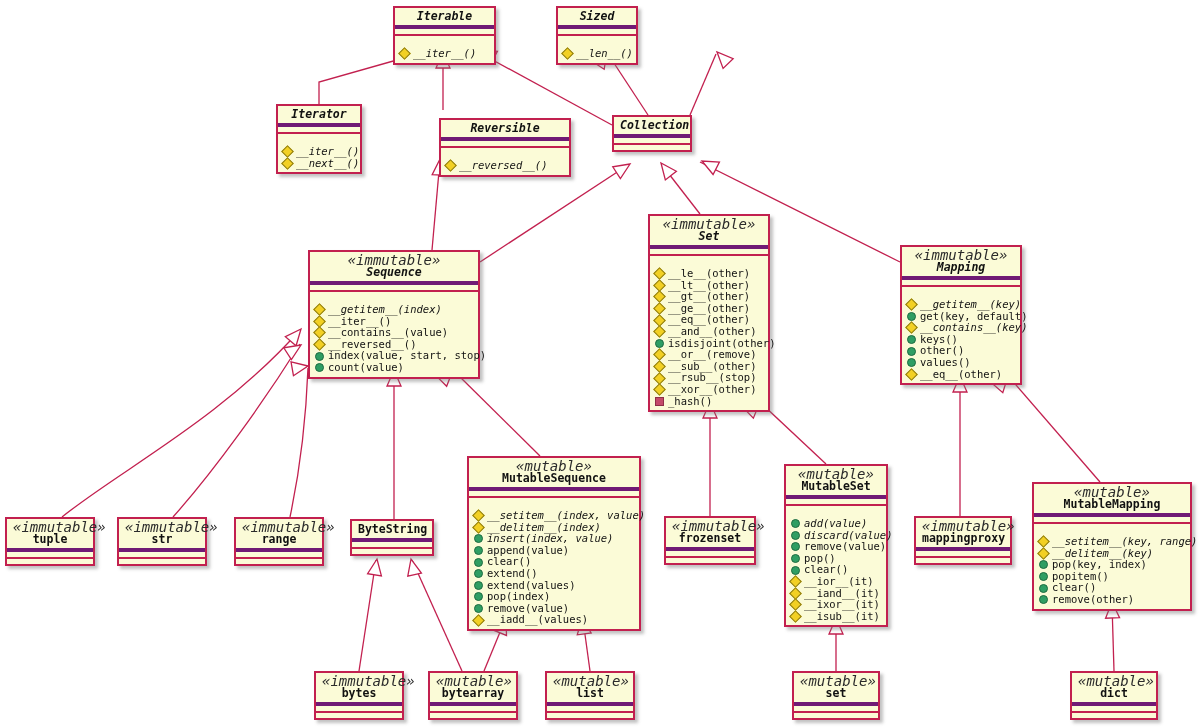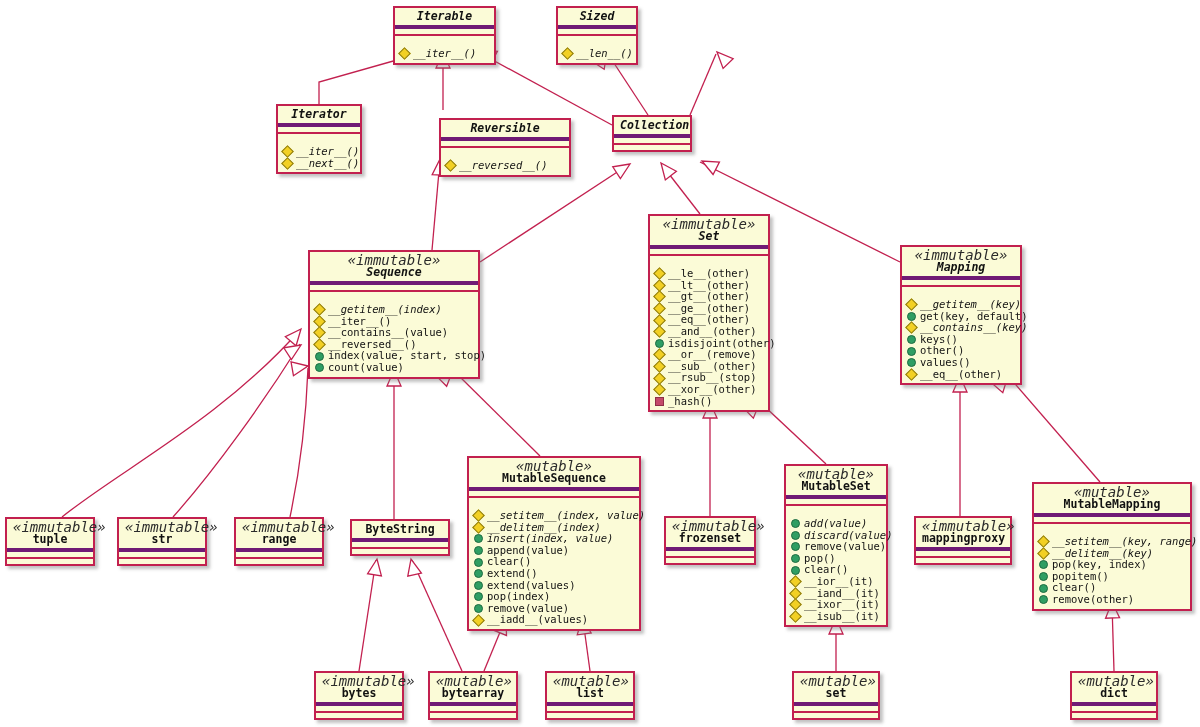--- a/index.html
+++ b/index.html
@@ -518,21 +518,21 @@
       <div class="ops empty"></div>
     </div>
     <div class="uml" style="left: 234px; top: 517px; width: 90px;">
       <div class="hdr">
         <span class="stereo">«immutable»</span>
         <span class="cname">range</span>
       </div>
       <div class="attrs"></div>
       <div class="ops empty"></div>
     </div>
-    <div class="uml" style="left: 350px; top: 519px; width: 100px;">
+    <div class="uml" style="left: 350px; top: 519px; width: 84px;">
       <div class="hdr">
         <span class="cname">ByteString</span>
       </div>
       <div class="attrs"></div>
       <div class="ops empty"></div>
     </div>
     <div class="uml" style="left: 664px; top: 516px; width: 92px;">
       <div class="hdr">
         <span class="stereo">«immutable»</span>
         <span class="cname">frozenset</span>

